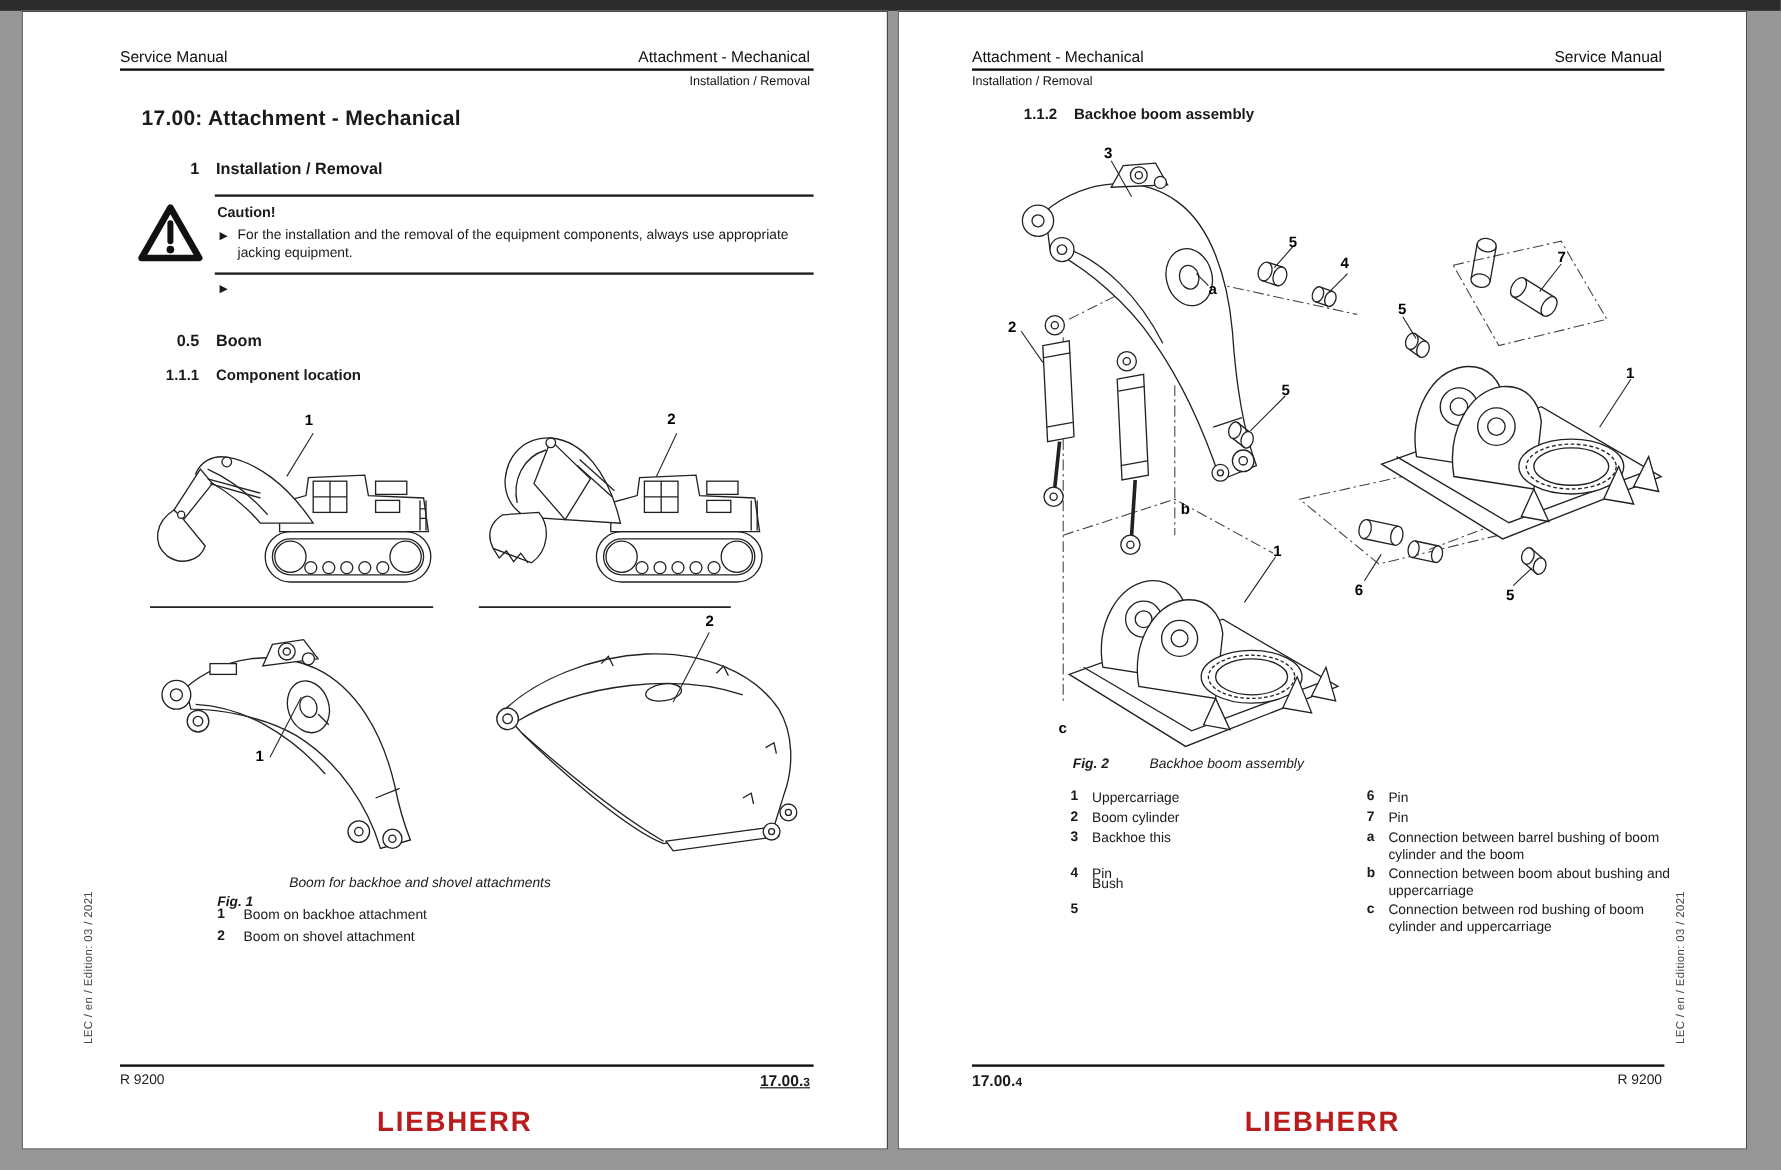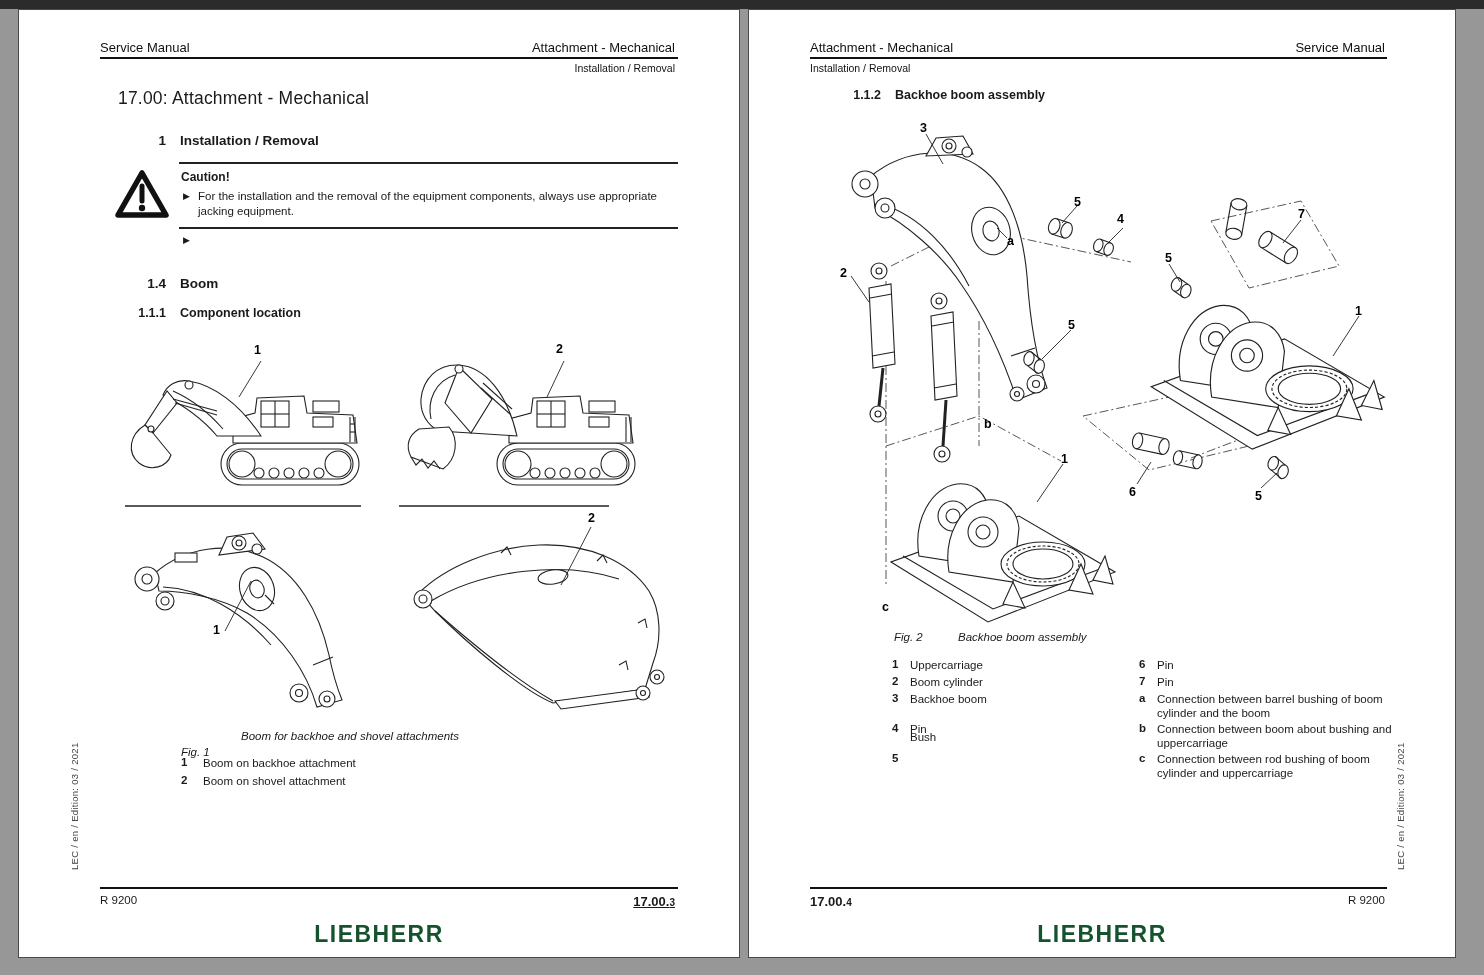--- a/index.html
+++ b/index.html
@@ -11,37 +11,37 @@
   }
   .top-strip{position:absolute;left:0;top:0;width:1484px;height:9px;background:#2b2b2b;}
   .page{position:absolute;top:9px;height:949px;background:#ffffff;border:1px solid #4a4a4a;box-sizing:border-box;}
   .page-left{left:18px;width:722px;}
   .page-right{left:748px;width:708px;}
   .abs{position:absolute;}
   .hdr{font-size:13px;color:#111;}
   .hdr-sub{font-size:10.5px;color:#111;}
   .rule{background:#111;height:2px;}
   .thin-rule{background:#222;height:1.5px;}
-  .chapter-title{font-size:17.5px;font-weight:normal;letter-spacing:0.2px;}
+  .chapter-title{font-size:17.5px;font-weight:bold;letter-spacing:0.2px;}
   .sec-row{font-size:13.5px;font-weight:bold;white-space:nowrap;}
   .sec-num{display:inline-block;width:48px;text-align:right;margin-right:14px;}
   .caution-title{font-size:12px;font-weight:bold;}
   .bullet-arrow{font-size:9px;line-height:15px;}
   .bullet-text{font-size:11.5px;line-height:15px;width:482px;}
-  .fig-tag{font-size:11.5px;font-weight:normal;font-style:italic;}
+  .fig-tag{font-size:11.5px;font-weight:bold;font-style:italic;}
   .fig-cap{font-size:11.5px;font-style:italic;}
   .lg-num{font-size:11.5px;font-weight:bold;}
   .lg-txt{font-size:11.5px;line-height:14px;}
   .callout{font-size:12.5px;font-weight:bold;color:#000;}
   .edition{font-size:9.5px;color:#444;writing-mode:vertical-rl;transform:rotate(180deg);
            white-space:nowrap;letter-spacing:0.3px;}
   .foot-model{font-size:11.5px;}
   .foot-ch{font-size:13px;font-weight:bold;}
   .foot-pg{font-size:10px;font-weight:bold;}
-  .logo{font-size:23px;font-weight:bold;letter-spacing:1.5px;color:#14532d;
+  .logo{font-size:23px;font-weight:bold;letter-spacing:1.5px;color:#b91c1c;
         transform:scaleY(1.02);text-align:center;width:100%;}
   svg{display:block;}
   .ln{stroke:#222;fill:none;stroke-width:1.1;}
   .lnw{stroke:#222;fill:#fff;stroke-width:1.1;}
   .dd{stroke:#444;fill:none;stroke-width:0.9;stroke-dasharray:9 3 2 3;}
   .ldr{stroke:#222;fill:none;stroke-width:0.9;}
 </style>
 </head>
 <body>
 
@@ -67,21 +67,21 @@
       <circle cx="29" cy="40" r="3.2" fill="#111"></circle>
     </svg>
   </div>
   <div class="abs caution-title" style="left:162px;top:160px;">Caution!</div>
   <div class="abs bullet-arrow" style="left:164px;top:179px;">▶</div>
   <div class="abs bullet-text" style="left:179px;top:179px;">For the installation and the removal of the equipment components, always use appropriate jacking equipment.</div>
   <div class="abs thin-rule" style="left:160px;top:217px;width:499px;"></div>
   <div class="abs bullet-arrow" style="left:164px;top:223px;">▶</div>
 
   <div class="abs sec-row" style="left:99px;top:266px;">
-    <span class="sec-num">1.4</span><span>Boom</span>
+    <span class="sec-num">0.5</span><span>Boom</span>
   </div>
   <div class="abs sec-row" style="left:99px;top:296px;font-size:12.5px;">
     <span class="sec-num">1.1.1</span><span>Component location</span>
   </div>
 
   <div class="abs" style="left:90px;top:325px;">
     <svg width="580" height="400" viewBox="0 0 580 400">
 
       <g transform="translate(12,6)">
         <rect class="lnw" x="100" y="102" width="138" height="42" rx="21"></rect>
@@ -378,21 +378,21 @@
   <div class="abs callout" style="left:133px;top:590px;">c</div>
 
   <div class="abs fig-tag" style="left:145px;top:621px;">Fig. 2</div>
   <div class="abs fig-cap" style="left:209px;top:621px;">Backhoe boom assembly</div>
 
   <div class="abs lg-num" style="left:143px;top:648px;">1</div>
   <div class="abs lg-txt" style="left:161px;top:648px;width:200px;">Uppercarriage</div>
   <div class="abs lg-num" style="left:143px;top:665px;">2</div>
   <div class="abs lg-txt" style="left:161px;top:665px;width:200px;">Boom cylinder</div>
   <div class="abs lg-num" style="left:143px;top:682px;">3</div>
-  <div class="abs lg-txt" style="left:161px;top:682px;width:200px;">Backhoe boom</div>
+  <div class="abs lg-txt" style="left:161px;top:682px;width:200px;">Backhoe this</div>
   <div class="abs lg-num" style="left:143px;top:712px;">4</div>
   <div class="abs lg-txt" style="left:161px;top:712px;width:200px;">Pin</div>
   <div class="abs lg-num" style="left:143px;top:742px;">5</div>
   <div class="abs lg-txt" style="left:161px;top:720px;width:200px;">Bush</div>
 
   <div class="abs lg-num" style="left:390px;top:648px;">6</div>
   <div class="abs lg-txt" style="left:408px;top:648px;width:238px;">Pin</div>
   <div class="abs lg-num" style="left:390px;top:665px;">7</div>
   <div class="abs lg-txt" style="left:408px;top:665px;width:238px;">Pin</div>
   <div class="abs lg-num" style="left:390px;top:682px;">a</div>

